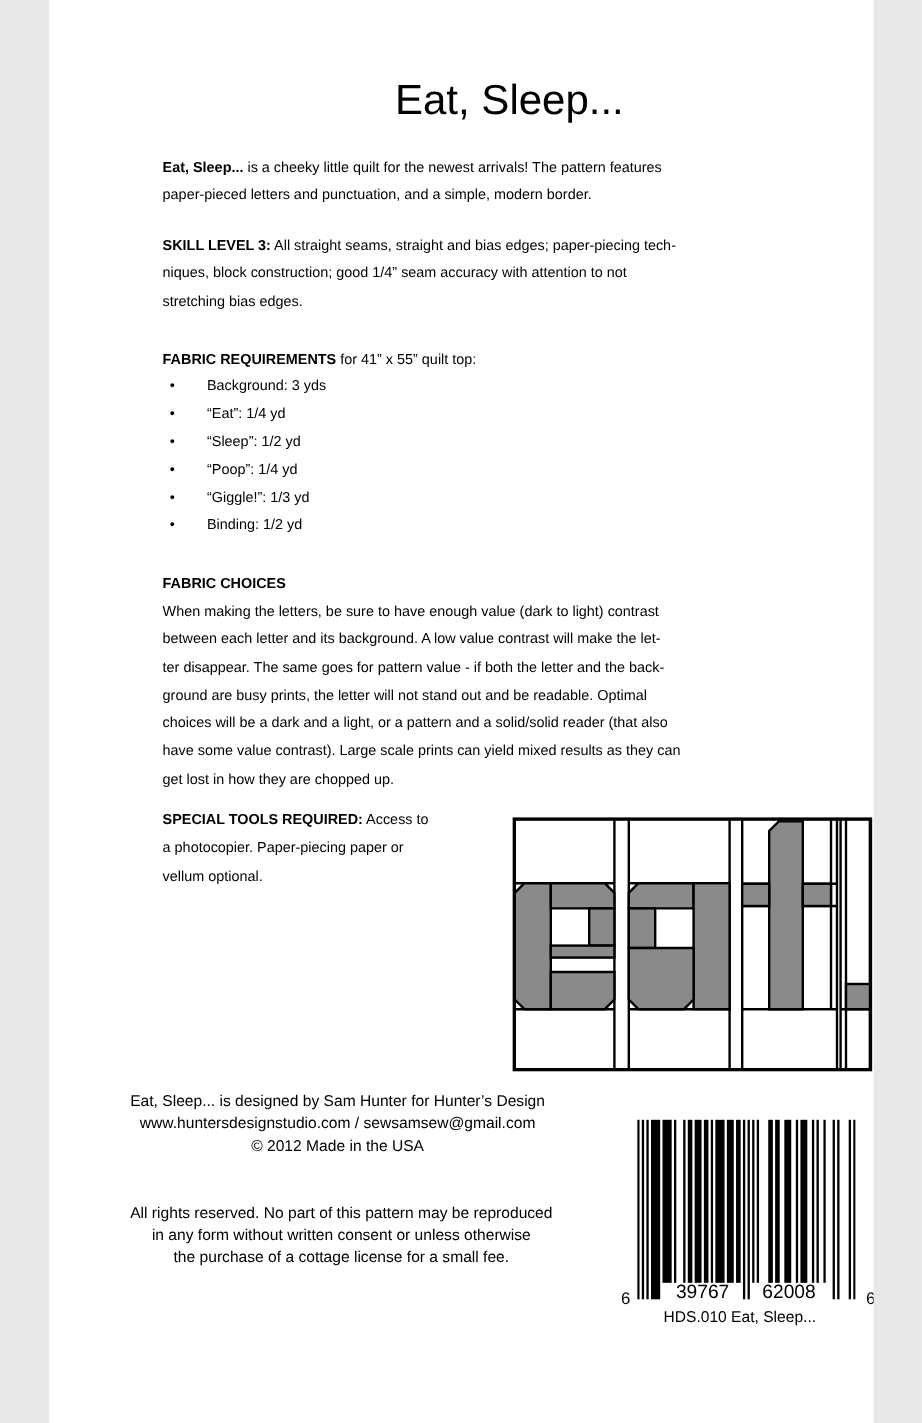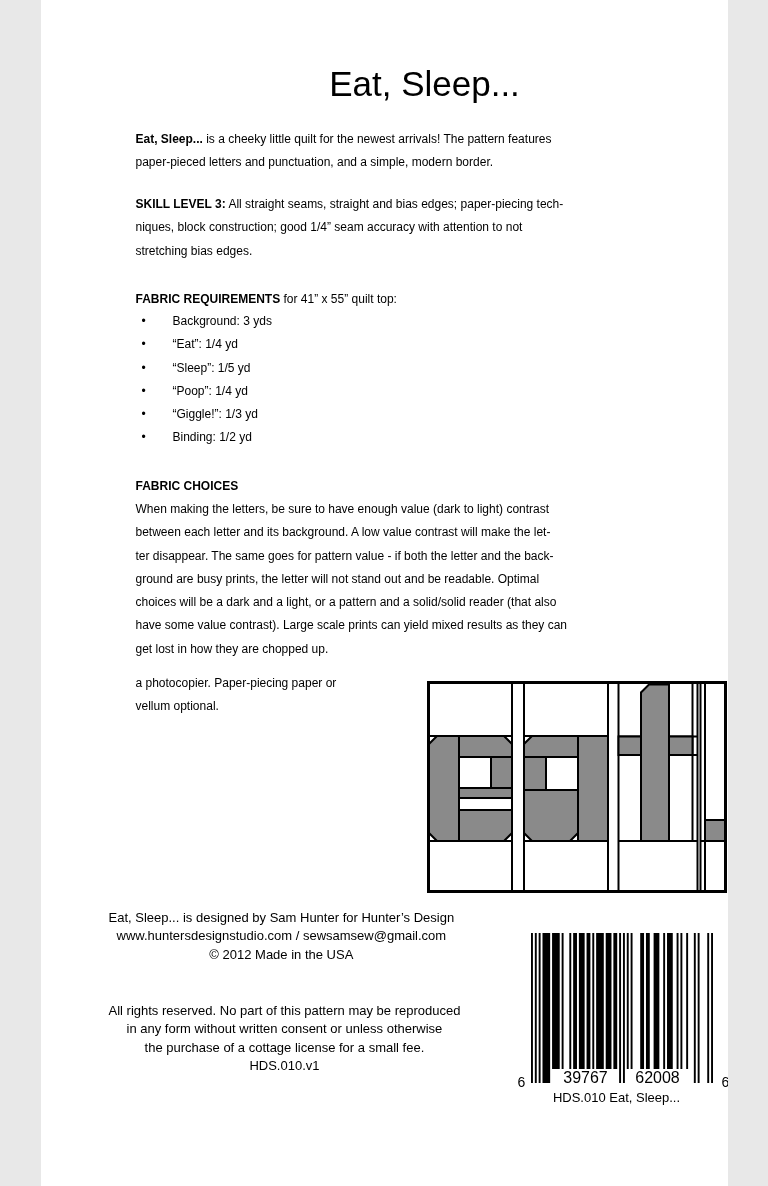--- a/index.html
+++ b/index.html
@@ -53,21 +53,21 @@
     <div class="bullet-row">
         <span class="bullet-glyph">•</span>
         <span>Background: 3 yds</span>
       </div>
     <div class="bullet-row">
         <span class="bullet-glyph">•</span>
         <span>“Eat”: 1/4 yd</span>
       </div>
     <div class="bullet-row">
         <span class="bullet-glyph">•</span>
-        <span>“Sleep”: 1/5 yd</span>
+        <span>“Sleep”: 1/2 yd</span>
       </div>
     <div class="bullet-row">
         <span class="bullet-glyph">•</span>
         <span>“Poop”: 1/4 yd</span>
       </div>
     <div class="bullet-row">
         <span class="bullet-glyph">•</span>
         <span>“Giggle!”: 1/3 yd</span>
       </div>
     <div class="bullet-row">
@@ -84,20 +84,21 @@
     <div class="line">When making the letters, be sure to have enough value (dark to light) contrast</div>
     <div class="line">between each letter and its background. A low value contrast will make the let-</div>
     <div class="line">ter disappear. The same goes for pattern value - if both the letter and the back-</div>
     <div class="line">ground are busy prints, the letter will not stand out and be readable. Optimal</div>
     <div class="line">choices will be a dark and a light, or a pattern and a solid/solid reader (that also</div>
     <div class="line">have some value contrast). Large scale prints can yield mixed results as they can</div>
     <div class="line">get lost in how they are chopped up.</div>
   </div>
 
   <div class="abs body-block" style="top:672px;">
+    <div class="line"><b>SPECIAL TOOLS REQUIRED:</b><span> Access to</span></div>
     <div class="line">a photocopier. Paper-piecing paper or</div>
     <div class="line">vellum optional.</div>
   </div>
 
   <div class="abs diagram">
     <svg width="300" height="212" viewBox="0 0 300 212">
       <rect x="1.5" y="1.5" width="297" height="209" fill="#ffffff" stroke="#000" stroke-width="3"></rect>
 
       <g stroke="#000" stroke-width="2">
         <line x1="85" y1="1.5" x2="85" y2="210.5"></line>
@@ -144,21 +145,20 @@
   <div class="abs footer-block" style="top:909px;">
     <div class="line">Eat, Sleep... is designed by Sam Hunter for Hunter’s Design</div>
     <div class="line">www.huntersdesignstudio.com / sewsamsew@gmail.com</div>
     <div class="line">© 2012  Made in the USA</div>
   </div>
 
   <div class="abs footer-block" style="top:1002px;">
     <div class="line">All rights reserved. No part of this pattern may be reproduced</div>
     <div class="line">in any form without written consent or unless otherwise</div>
     <div class="line">the purchase of a cottage license for a small fee.</div>
-    <div class="line">HDS.010.v1</div>
   </div>
 
   <div class="abs barcode">
     <svg class="bars" id="barcode-bars" width="182" height="150">
         <rect x="0.00" y="0" width="1.92" height="150" fill="#000"></rect>
         <rect x="3.83" y="0" width="1.92" height="150" fill="#000"></rect>
         <rect x="7.66" y="0" width="1.92" height="150" fill="#000"></rect>
         <rect x="11.49" y="0" width="7.66" height="150" fill="#000"></rect>
         <rect x="21.07" y="0" width="7.66" height="136" fill="#000"></rect>
         <rect x="30.65" y="0" width="1.92" height="136" fill="#000"></rect>

